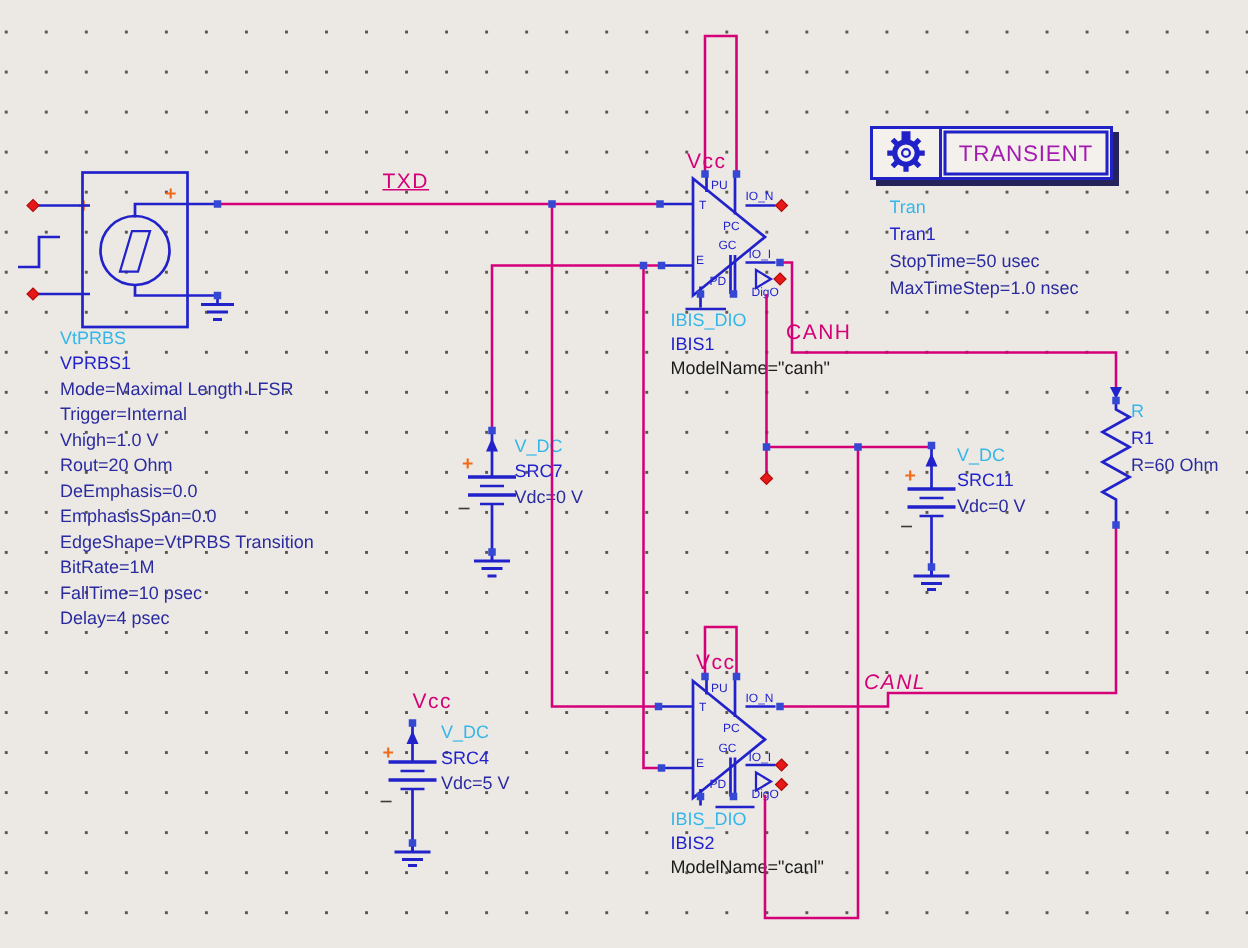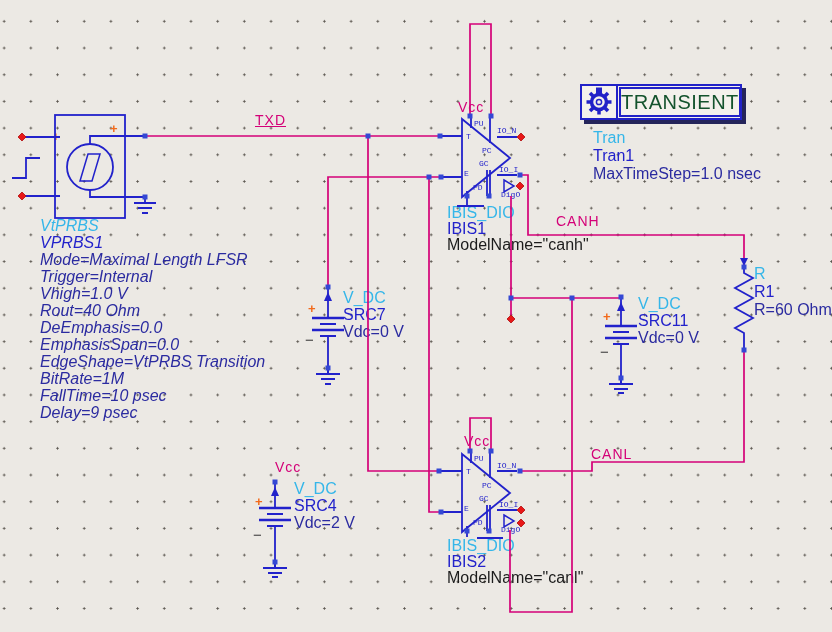--- a/index.html
+++ b/index.html
@@ -4,67 +4,67 @@
 <style>
   html,body{margin:0;padding:0;background:#ece9e4;}
   #canvas{
     position:relative;width:832px;height:632px;overflow:hidden;
     background-color:#ece9e4;
     background-image:radial-gradient(circle,#5a554e 0.9px,rgba(0,0,0,0) 1.3px);
     background-size:26.7px 26.7px;background-position:17.5px 8px;
     font-family:"Liberation Sans",sans-serif;
   }
   .lbl{position:absolute;white-space:nowrap;}
-  .t13{font-size:16px;line-height:17px;}
+  .t13{font-size:12px;line-height:17px;}
   .net{font-size:14px;letter-spacing:1px;color:#d40078;}
   .cyan{color:#35b6e9;}
   .blue{color:#2222cb;}
   .navy{color:#2b2ba0;}
   .blk{color:#1c1c1c;}
-  .pin{position:absolute;font-size:8px;color:#2222cb;white-space:nowrap;font-family:Liberation Mono, monospace;}
+  .pin{position:absolute;font-size:8px;color:#2222cb;white-space:nowrap;}
   .plus{position:absolute;font-size:13px;font-weight:bold;color:#f26a1b;}
   .minus{position:absolute;font-size:15px;color:#3a3a3a;}
   .tblock span{display:block;}
   #svglayer{position:absolute;left:0;top:0;z-index:5;}
   .txt{z-index:3;}
   
   #tranbox{
     position:absolute;left:580px;top:84px;width:158px;height:32px;z-index:4;
     border:2px solid #2121c8;background:#f4f1ec;
     box-shadow:4px 4px 0 #24245a;display:flex;align-items:stretch;
   }
   #tranbox .icell{width:44px;border-right:2px solid #2121c8;display:flex;align-items:center;justify-content:center;}
   #tranbox .tcell{flex:1;border:2px solid #2121c8;margin:1px;display:flex;align-items:center;justify-content:center;
-    font-size:20px;letter-spacing:0.5px;color:#14532d;}
+    font-size:15px;letter-spacing:0.5px;color:#a21caf;}
 </style>
 </head>
 <body>
 
 <div id="canvas">
 
   <span class="lbl net txt" style="left:255px;top:112px;text-decoration:underline;">TXD</span>
-  <span class="lbl net txt" style="left:556px;top:213px;">CANH</span>
-  <span class="lbl net txt" style="left:591px;top:446px;">CANL</span>
+  <span class="lbl net txt" style="left:524px;top:213px;">CANH</span>
+  <span class="lbl net txt" style="left:576px;top:446px;font-style:italic;">CANL</span>
   <span class="lbl net txt" style="left:458px;top:99px;">Vcc</span>
   <span class="lbl net txt" style="left:464px;top:433px;">Vcc</span>
   <span class="lbl net txt" style="left:275px;top:459px;">Vcc</span>
 
-  <div class="lbl t13 tblock txt" style="left:40px;top:217px;font-style:italic;">
+  <div class="lbl t13 tblock txt" style="left:40px;top:217px;">
     <span class="cyan">VtPRBS</span>
     <span class="blue">VPRBS1</span>
     <span class="navy">Mode=Maximal Length LFSR</span>
     <span class="navy">Trigger=Internal</span>
     <span class="navy">Vhigh=1.0 V</span>
-    <span class="navy">Rout=40 Ohm</span>
+    <span class="navy">Rout=20 Ohm</span>
     <span class="navy">DeEmphasis=0.0</span>
     <span class="navy">EmphasisSpan=0.0</span>
     <span class="navy">EdgeShape=VtPRBS Transition</span>
     <span class="navy">BitRate=1M</span>
     <span class="navy">FallTime=10 psec</span>
-    <span class="navy">Delay=9 psec</span>
+    <span class="navy">Delay=4 psec</span>
   </div>
 
   <div class="lbl t13 tblock txt" style="left:447px;top:205px;line-height:16px;">
     <span class="cyan">IBIS_DIO</span>
     <span class="blue">IBIS1</span>
     <span class="blk">ModelName="canh"</span>
   </div>
 
   <div class="lbl t13 tblock txt" style="left:447px;top:538px;line-height:16px;">
     <span class="cyan">IBIS_DIO</span>
@@ -74,38 +74,39 @@
 
   <div class="lbl t13 tblock txt" style="left:343px;top:289px;">
     <span class="cyan">V_DC</span>
     <span class="blue">SRC7</span>
     <span class="navy">Vdc=0 V</span>
   </div>
 
   <div class="lbl t13 tblock txt" style="left:294px;top:480px;">
     <span class="cyan">V_DC</span>
     <span class="blue">SRC4</span>
-    <span class="navy">Vdc=2 V</span>
+    <span class="navy">Vdc=5 V</span>
   </div>
 
   <div class="lbl t13 tblock txt" style="left:638px;top:295px;">
     <span class="cyan">V_DC</span>
     <span class="blue">SRC11</span>
     <span class="navy">Vdc=0 V</span>
   </div>
 
   <div class="lbl t13 tblock txt" style="left:754px;top:265px;line-height:18px;">
     <span class="cyan">R</span>
     <span class="blue">R1</span>
     <span class="navy">R=60 Ohm</span>
   </div>
 
   <div class="lbl t13 tblock txt" style="left:593px;top:129px;line-height:18px;">
     <span class="cyan">Tran</span>
     <span class="blue">Tran1</span>
+    <span class="navy">StopTime=50 usec</span>
     <span class="navy">MaxTimeStep=1.0 nsec</span>
   </div>
 
   <span class="pin" style="left:474px;top:119px;">PU</span>
   <span class="pin" style="left:466px;top:132px;">T</span>
   <span class="pin" style="left:482px;top:146px;">PC</span>
   <span class="pin" style="left:479px;top:159px;">GC</span>
   <span class="pin" style="left:464px;top:169px;">E</span>
   <span class="pin" style="left:473px;top:183px;">PD</span>
   <span class="pin" style="left:497px;top:126px;">IO_N</span>

